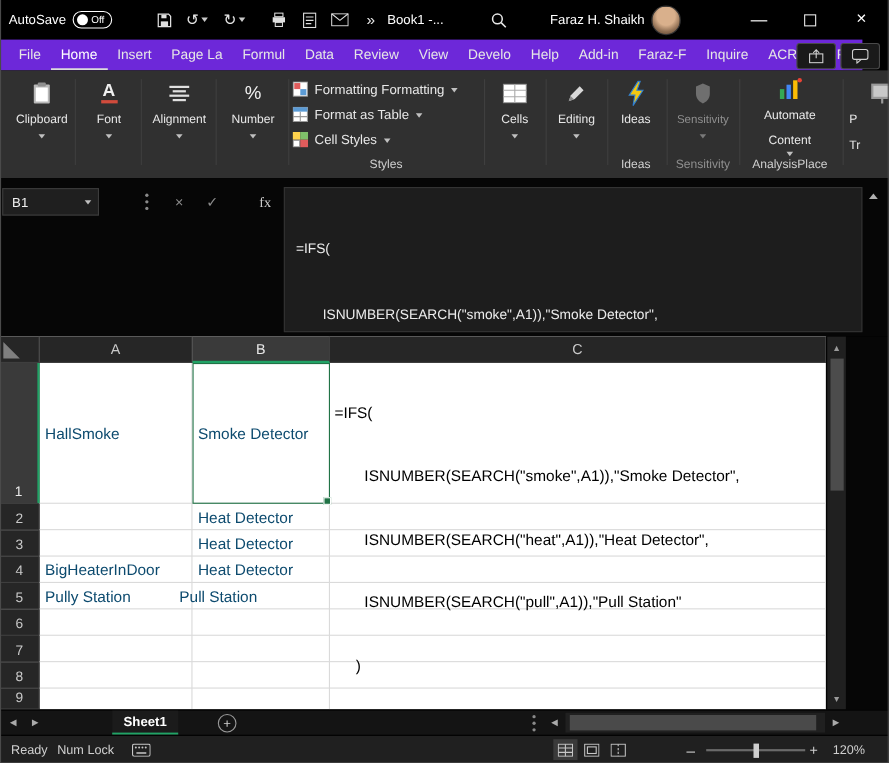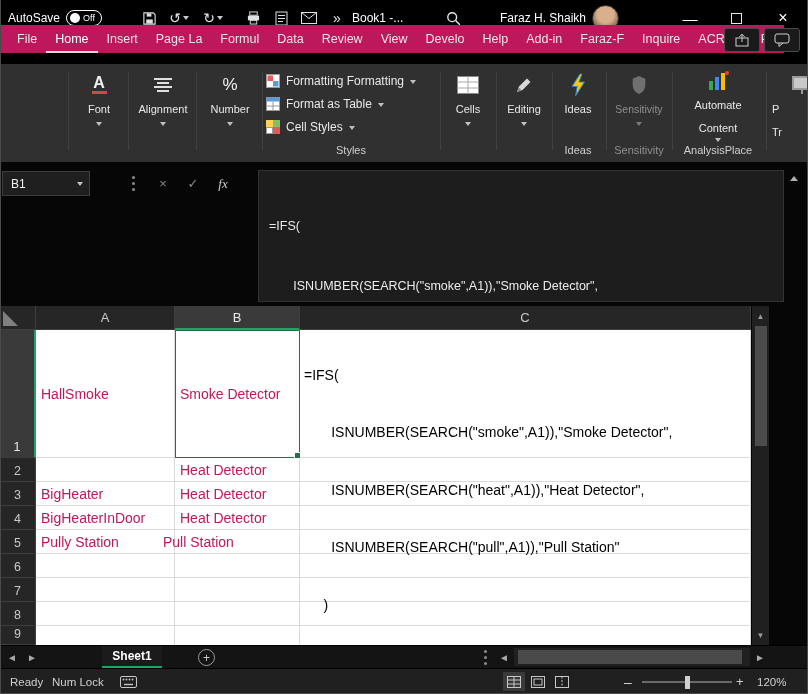--- a/index.html
+++ b/index.html
@@ -14,21 +14,21 @@
   .qbtn{position:absolute;top:0;height:36px;display:flex;align-items:center;justify-content:center;color:#e4e4e4;font-size:14px;width:26px;}
   .qbtn svg{display:block;}
   .tiny-caret{width:0;height:0;border-left:3px solid transparent;border-right:3px solid transparent;border-top:4px solid #c9c9c9;margin-left:2px;}
   .doc-title{position:absolute;left:352px;top:0;height:36px;display:flex;align-items:center;font-size:12px;color:#fff;}
   .user-name{position:absolute;left:500px;top:0;height:36px;display:flex;align-items:center;font-size:12px;color:#fff;}
   .avatar{position:absolute;left:592px;top:5px;width:25px;height:25px;border-radius:50%;
           background:radial-gradient(circle at 50% 35%, #d9b08c 0 40%, #8a6a4f 70%, #5d4634 100%);border:1px solid #333;}
   .wbtn{position:absolute;top:0;height:36px;width:44px;display:flex;align-items:center;justify-content:center;color:#fff;font-size:15px;}
   .maxbox{width:9px;height:9px;border:1px solid #e8e8e8;}
   
-  .tabrow{position:absolute;left:0;top:25px;width:784px;height:28px;background:#be185d;display:flex;padding-left:8px;box-sizing:border-box;}
+  .tabrow{position:absolute;left:0;top:36px;width:784px;height:28px;background:#6d28d9;display:flex;padding-left:8px;box-sizing:border-box;}
   .tab{padding:0 9px;font-size:12.5px;color:#e6e6e6;display:flex;align-items:center;white-space:nowrap;}
   .tab.active{color:#fff;box-shadow:inset 0 -2px 0 #dcdcdc;}
   .tr-btn{position:absolute;top:3px;width:34px;height:22px;border:1px solid #4a4a4a;border-radius:3px;display:flex;align-items:center;justify-content:center;background:#1a1a1a;}
   
   .ribbon{position:absolute;left:0;top:64px;width:808px;height:98px;background:#303030;overflow:hidden;}
   .grp{position:absolute;top:0;display:flex;flex-direction:column;align-items:center;color:#e8e8e8;}
   .grp .ic{margin-top:8px;height:26px;display:flex;align-items:center;justify-content:center;}
   .grp .lb{margin-top:5px;font-size:11px;line-height:13px;}
   .grp .lb2{margin-top:10px;font-size:11px;line-height:13px;}
   .cdn{width:0;height:0;border-left:3.5px solid transparent;border-right:3.5px solid transparent;border-top:4px solid #c0c0c0;margin-top:6px;}
@@ -52,21 +52,21 @@
   .gridarea{position:absolute;left:0;top:306px;width:808px;height:339px;background:#060606;}
   .sheetwhite{position:absolute;left:0;top:0;width:751px;height:339px;background:#fff;overflow:hidden;}
   .corner{position:absolute;left:0;top:0;width:36px;height:24px;background:#262626;border-right:1px solid #3e3e3e;border-bottom:1px solid #3e3e3e;box-sizing:border-box;}
   .corner .tri{position:absolute;left:3px;bottom:3px;width:0;height:0;border-bottom:15px solid #7f7f7f;border-right:15px solid transparent;}
   .colhead{position:absolute;top:0;height:24px;background:#262626;border-right:1px solid #3e3e3e;border-bottom:1px solid #3e3e3e;color:#c9c9c9;font-size:13px;display:flex;align-items:center;justify-content:center;box-sizing:border-box;}
   .colhead.sel{background:#3a3a3a;border-bottom:2px solid #21a366;color:#e8e8e8;}
   .rowhead{position:absolute;left:0;width:36px;background:#262626;border-right:1px solid #3e3e3e;border-bottom:1px solid #3e3e3e;color:#c9c9c9;font-size:12.5px;display:flex;align-items:flex-end;justify-content:center;box-sizing:border-box;padding-bottom:3px;}
   .rowhead.sel{background:#3a3a3a;border-right:2px solid #21a366;color:#e8e8e8;}
   .glv{position:absolute;top:24px;height:315px;width:1px;background:#dadada;}
   .glh{position:absolute;left:36px;width:715px;height:1px;background:#dadada;}
-  .cell{position:absolute;color:#be185d;font-size:14px;display:flex;align-items:center;padding-left:5px;box-sizing:border-box;white-space:nowrap;overflow:hidden;}
+  .cell{position:absolute;color:#0c4a6e;font-size:14px;display:flex;align-items:center;padding-left:5px;box-sizing:border-box;white-space:nowrap;overflow:hidden;}
   .cellpre{position:absolute;color:#000;font-size:14px;padding-left:4px;box-sizing:border-box;white-space:pre;}
   .cellpre div{line-height:25.4px;}
   .selbox{position:absolute;left:175px;top:24px;width:125px;height:128px;border:1.5px solid #217346;box-sizing:border-box;pointer-events:none;}
   .selbox .handle{position:absolute;right:-2px;bottom:-2px;width:5px;height:5px;background:#217346;border:1px solid #fff;}
   .vscroll{position:absolute;left:751px;top:0;width:18px;height:339px;background:#202020;border-left:1px solid #000;box-sizing:border-box;color:#9a9a9a;}
   .vthumb{position:absolute;left:3px;top:20px;width:12px;height:120px;background:#4c4c4c;}
   .sarrow{position:absolute;left:0;width:17px;height:16px;display:flex;align-items:center;justify-content:center;font-size:8px;}
   
   .sheetbar{position:absolute;left:0;top:645px;width:808px;height:23px;background:#141414;border-top:1px solid #000;box-sizing:border-box;color:#aaa;}
   .sb-item{position:absolute;top:0;height:22px;display:flex;align-items:center;justify-content:center;font-size:10px;}
@@ -178,20 +178,31 @@
   <div class="tr-btn" style="left:764px">
     <svg width="16" height="14" viewBox="0 0 16 14">
         <rect x="1" y="1" width="14" height="9" rx="2" fill="none" stroke="#d0d0d0"></rect>
         <path d="M5 10 L5 13.5 L9 10" fill="none" stroke="#d0d0d0"></path>
       </svg>
   </div>
 </div>
 
 <div class="ribbon">
 
+  <div class="grp" style="left:12px;width:52px">
+    <span class="ic">
+      <svg width="20" height="24" viewBox="0 0 22 24">
+          <rect x="3" y="3" width="16" height="19" rx="1" fill="#b9b9b9"></rect>
+          <rect x="5" y="6" width="12" height="14" fill="#fff"></rect>
+          <rect x="7" y="1" width="8" height="4" rx="1" fill="#8f8f8f"></rect>
+        </svg>
+    </span>
+    <span class="lb">Clipboard</span>
+    <span class="cdn"></span>
+  </div>
   <div class="gdiv" style="left:68px"></div>
 
   <div class="grp" style="left:74px;width:50px">
     <span class="ic fontA">
         <span>A<span class="ul"></span></span>
       </span>
     <span class="lb">Font</span>
     <span class="cdn"></span>
   </div>
   <div class="gdiv" style="left:128px"></div>
@@ -334,21 +345,21 @@
   </div>
   <div class="fxicon" style="left:120px">
       <span class="vdots"></span>
     </div>
   <div class="fxicon" style="left:150px">
       <span>×</span>
     </div>
   <div class="fxicon" style="left:180px">
       <span>✓</span>
     </div>
-  <div class="fxicon" style="left:210px;color:#cfcfcf;font-family:'Liberation Serif',serif;font-style:italic">
+  <div class="fxicon" style="left:228px;color:#cfcfcf;font-family:'Liberation Serif',serif;">
       <span>fx</span>
     </div>
   <div class="fpanel">
     <div>=IFS(</div>
     <div>       ISNUMBER(SEARCH("smoke",A1)),"Smoke Detector",</div>
     
     
     
   </div>
   <div class="fscroll">
@@ -388,21 +399,20 @@
     <div class="cell" style="left:36px;top:24px;width:138px;height:128px">HallSmoke</div>
     <div class="cell" style="left:175px;top:24px;width:124px;height:128px">Smoke Detector</div>
     <div class="cellpre" style="left:300px;top:24px;width:450px;height:128px;padding-top:1px">
       <div>=IFS(</div>
       <div>       ISNUMBER(SEARCH("smoke",A1)),"Smoke Detector",</div>
       <div>       ISNUMBER(SEARCH("heat",A1)),"Heat Detector",</div>
       <div>       ISNUMBER(SEARCH("pull",A1)),"Pull Station"</div>
       <div>     )</div>
     </div>
     <div class="cell" style="left:175px;top:152px;width:124px;height:23px">Heat Detector</div>
-    <div class="cell" style="left:36px;top:176px;width:138px;height:23px">BigHeater</div>
     <div class="cell" style="left:175px;top:176px;width:124px;height:23px">Heat Detector</div>
     <div class="cell" style="left:36px;top:200px;width:138px;height:23px">BigHeaterInDoor</div>
     <div class="cell" style="left:175px;top:200px;width:124px;height:23px">Heat Detector</div>
     <div class="cell" style="left:36px;top:224px;width:138px;height:23px">Pully Station</div>
     <div class="cell" style="left:158px;top:224px;width:124px;height:23px">Pull Station</div>
 
     <div class="selbox">
         <span class="handle"></span>
       </div>
 

